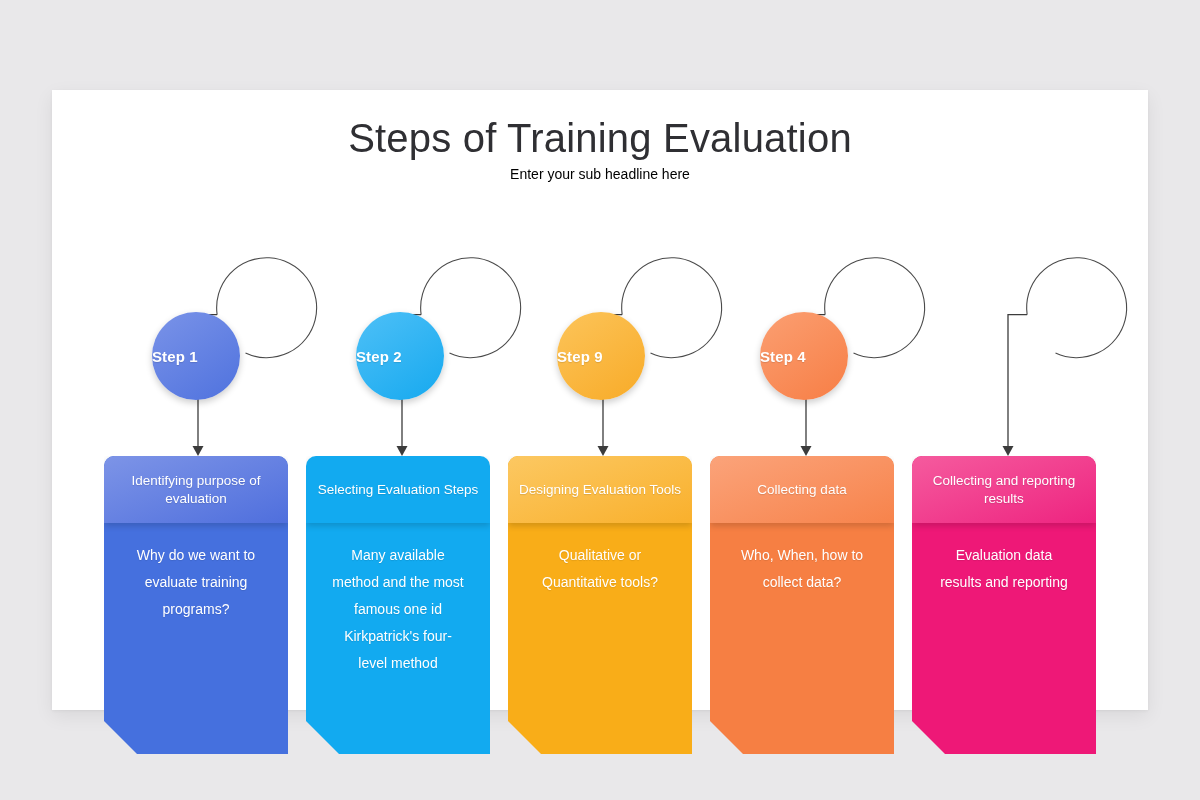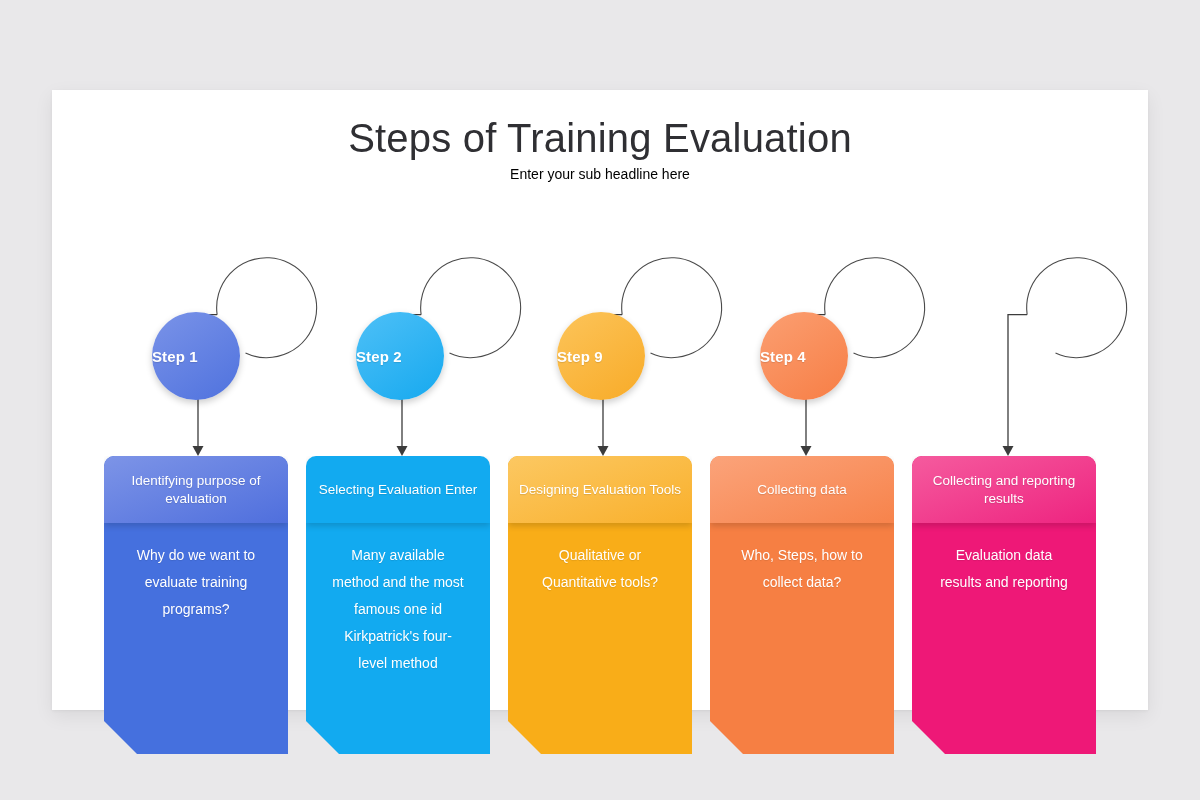--- a/index.html
+++ b/index.html
@@ -223,38 +223,38 @@
             <div class="card-body-fill" style="background: rgb(69, 112, 222);"></div>
             <div class="card-head" style="background: linear-gradient(160deg, rgb(125, 148, 231) 0%, rgb(79, 111, 221) 100%);"></div>
             <div class="card-head-text">Identifying purpose of evaluation</div>
             <div class="card-text">Why do we want to evaluate training programs?</div>
           </div>
         </div>
         <div class="card" style="left: 254px;">
           <div class="card-shape">
             <div class="card-body-fill" style="background: rgb(18, 170, 240);"></div>
             <div class="card-head"></div>
-            <div class="card-head-text">Selecting Evaluation Enter</div>
+            <div class="card-head-text">Selecting Evaluation Steps</div>
             <div class="card-text">Many available method and the most famous one id Kirkpatrick's four-level method</div>
           </div>
         </div>
         <div class="card" style="left: 456px;">
           <div class="card-shape">
             <div class="card-body-fill" style="background: rgb(249, 173, 24);"></div>
             <div class="card-head" style="background: linear-gradient(160deg, rgb(252, 200, 98) 0%, rgb(249, 176, 44) 100%);"></div>
             <div class="card-head-text">Designing Evaluation Tools</div>
             <div class="card-text">Qualitative or Quantitative tools?</div>
           </div>
         </div>
         <div class="card" style="left: 658px;">
           <div class="card-shape">
             <div class="card-body-fill" style="background: rgb(246, 127, 67);"></div>
             <div class="card-head" style="background: linear-gradient(160deg, rgb(251, 163, 122) 0%, rgb(247, 131, 75) 100%);"></div>
             <div class="card-head-text">Collecting data</div>
-            <div class="card-text">Who, Steps, how to collect data?</div>
+            <div class="card-text">Who, When, how to collect data?</div>
           </div>
         </div>
         <div class="card" style="left: 860px;">
           <div class="card-shape">
             <div class="card-body-fill" style="background: rgb(238, 24, 119);"></div>
             <div class="card-head" style="background: linear-gradient(160deg, rgb(245, 91, 158) 0%, rgb(238, 36, 128) 100%);"></div>
             <div class="card-head-text">Collecting and reporting results</div>
             <div class="card-text">Evaluation data results and reporting</div>
           </div>
         </div>

